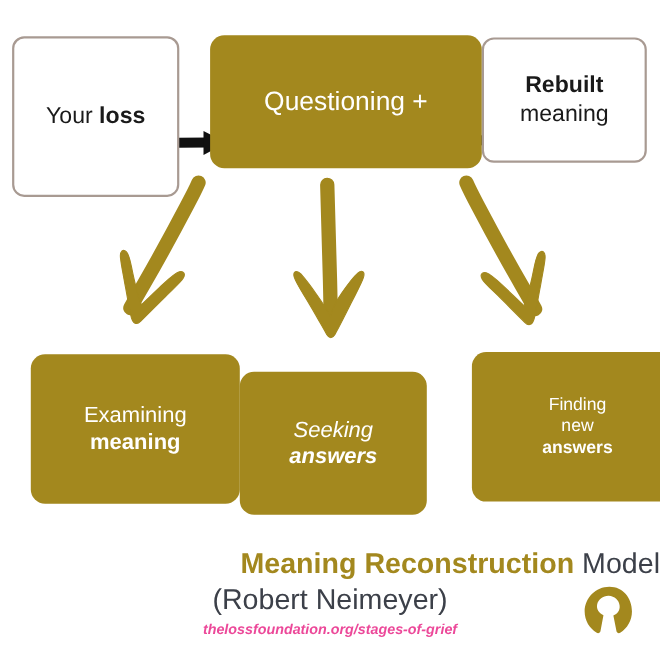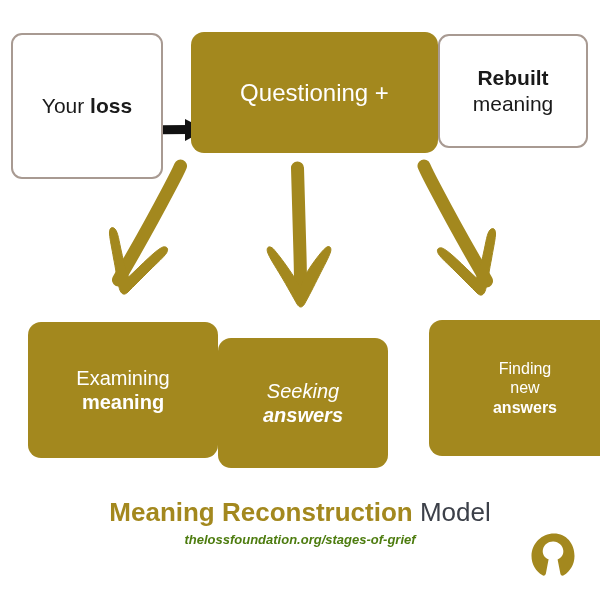--- a/index.html
+++ b/index.html
@@ -94,34 +94,35 @@
     left: 0;
     top: 496px;
     width: 600px;
     text-align: center;
   }
   #caption-line1 {
     font-size: 26px;
     line-height: 1.25;
     color: #3c4049;
     white-space: nowrap;
+    text-align: right;
   }
   #caption-line1 .gold { color: #a3881e; font-weight: bold; }
   #caption-line2 {
     font-size: 26px;
     line-height: 1.25;
     color: #3c4049;
     white-space: nowrap;
   }
   #caption-url {
     margin-top: 3px;
     font-size: 13px;
     font-weight: bold;
     font-style: italic;
-    color: #4d7c0f;
+    color: #ec4899;
     white-space: nowrap;
   }
 
   
   #logo {
     position: absolute;
     left: 530px;
     top: 532px;
     width: 48px;
     height: 48px;
@@ -220,20 +221,21 @@
   </div>
 
   <div class="node node-filled" id="node-finding">
     <span class="ln">Finding</span>
     <span class="ln">new</span>
     <span class="ln bold">answers</span>
   </div>
 
   <div id="caption">
     <div id="caption-line1"><span class="gold">Meaning Reconstruction</span><span> Model</span></div>
+    <div id="caption-line2">(Robert Neimeyer)</div>
     <div id="caption-url">thelossfoundation.org/stages-of-grief</div>
   </div>
 
   <svg id="logo" viewBox="0 0 48 48">
     <path d="M24,1.5
              C11.6,1.5 1.5,11.6 1.5,24
              C1.5,32.2 5.9,39.4 12.5,43.3
              C14.0,44.2 15.6,43.2 15.9,41.6
              L18.6,27.3
              C14.4,25.6 12.0,21.6 12.9,17.4

